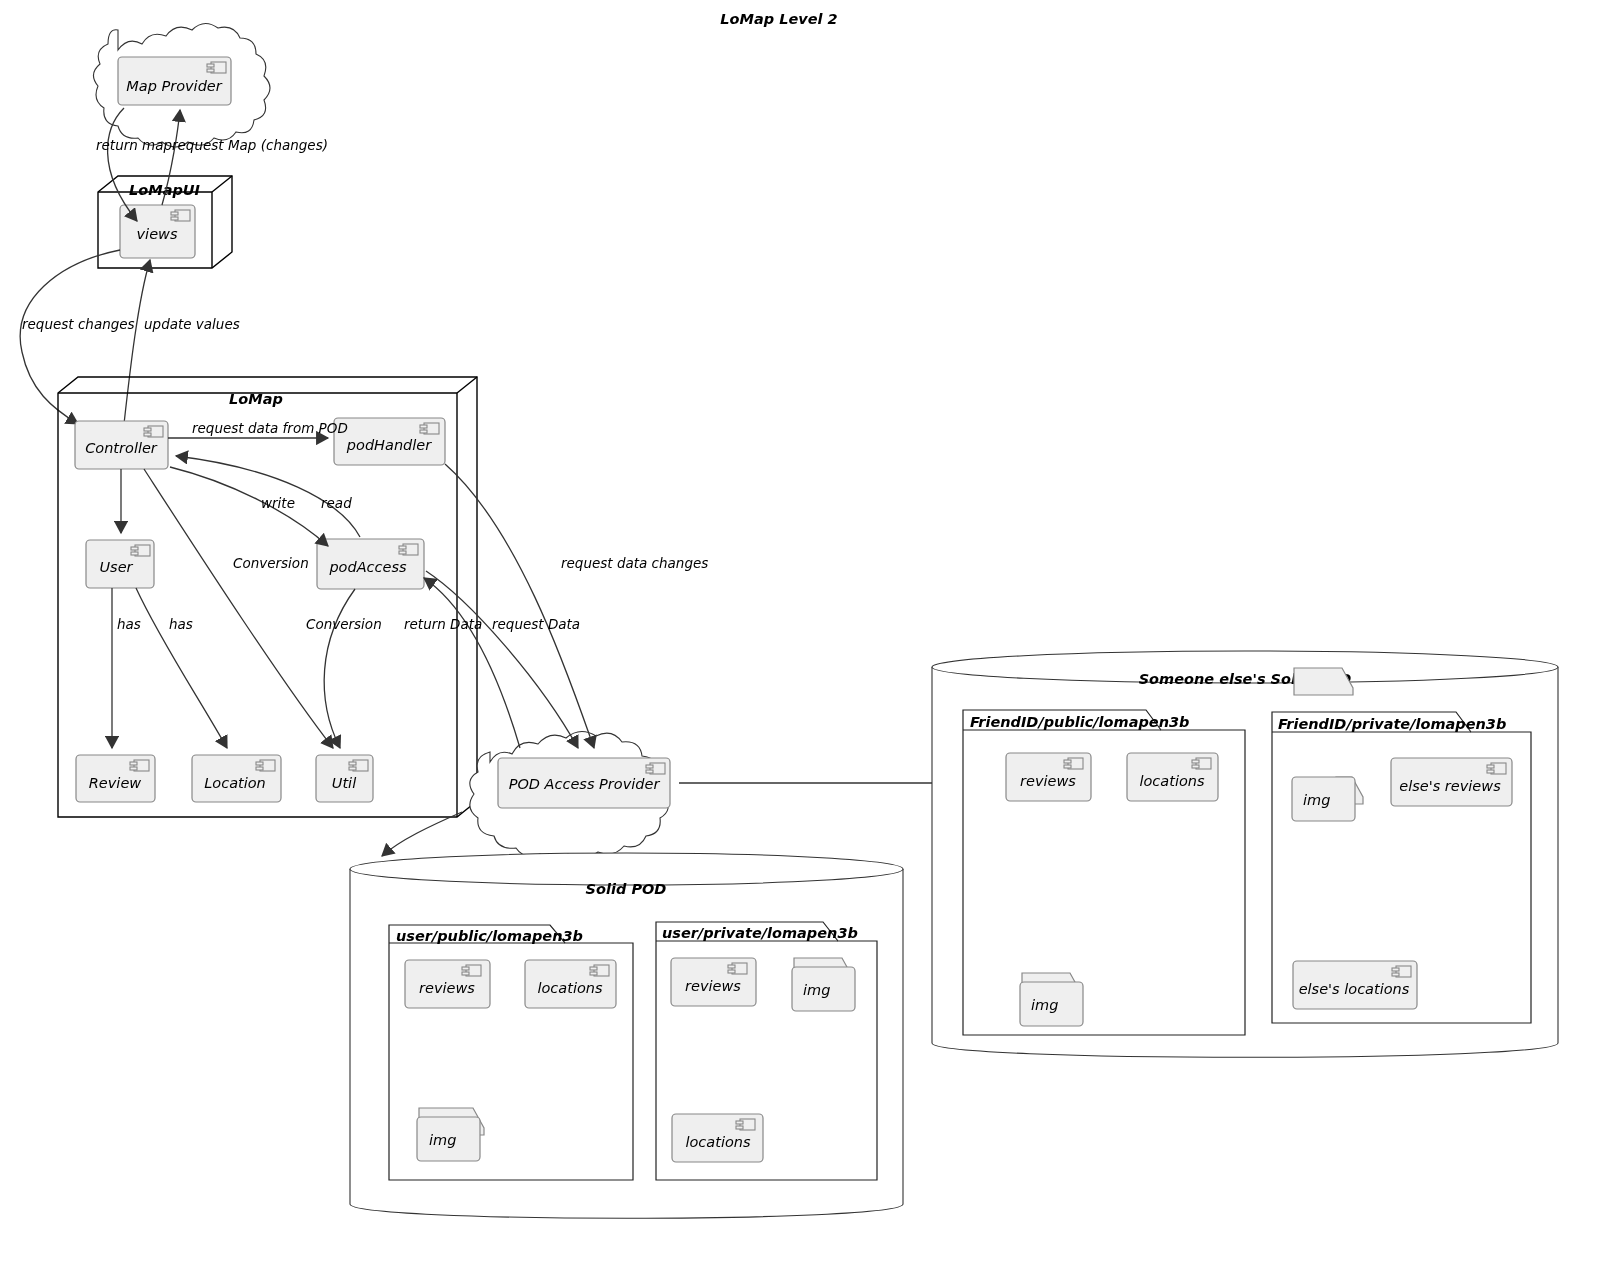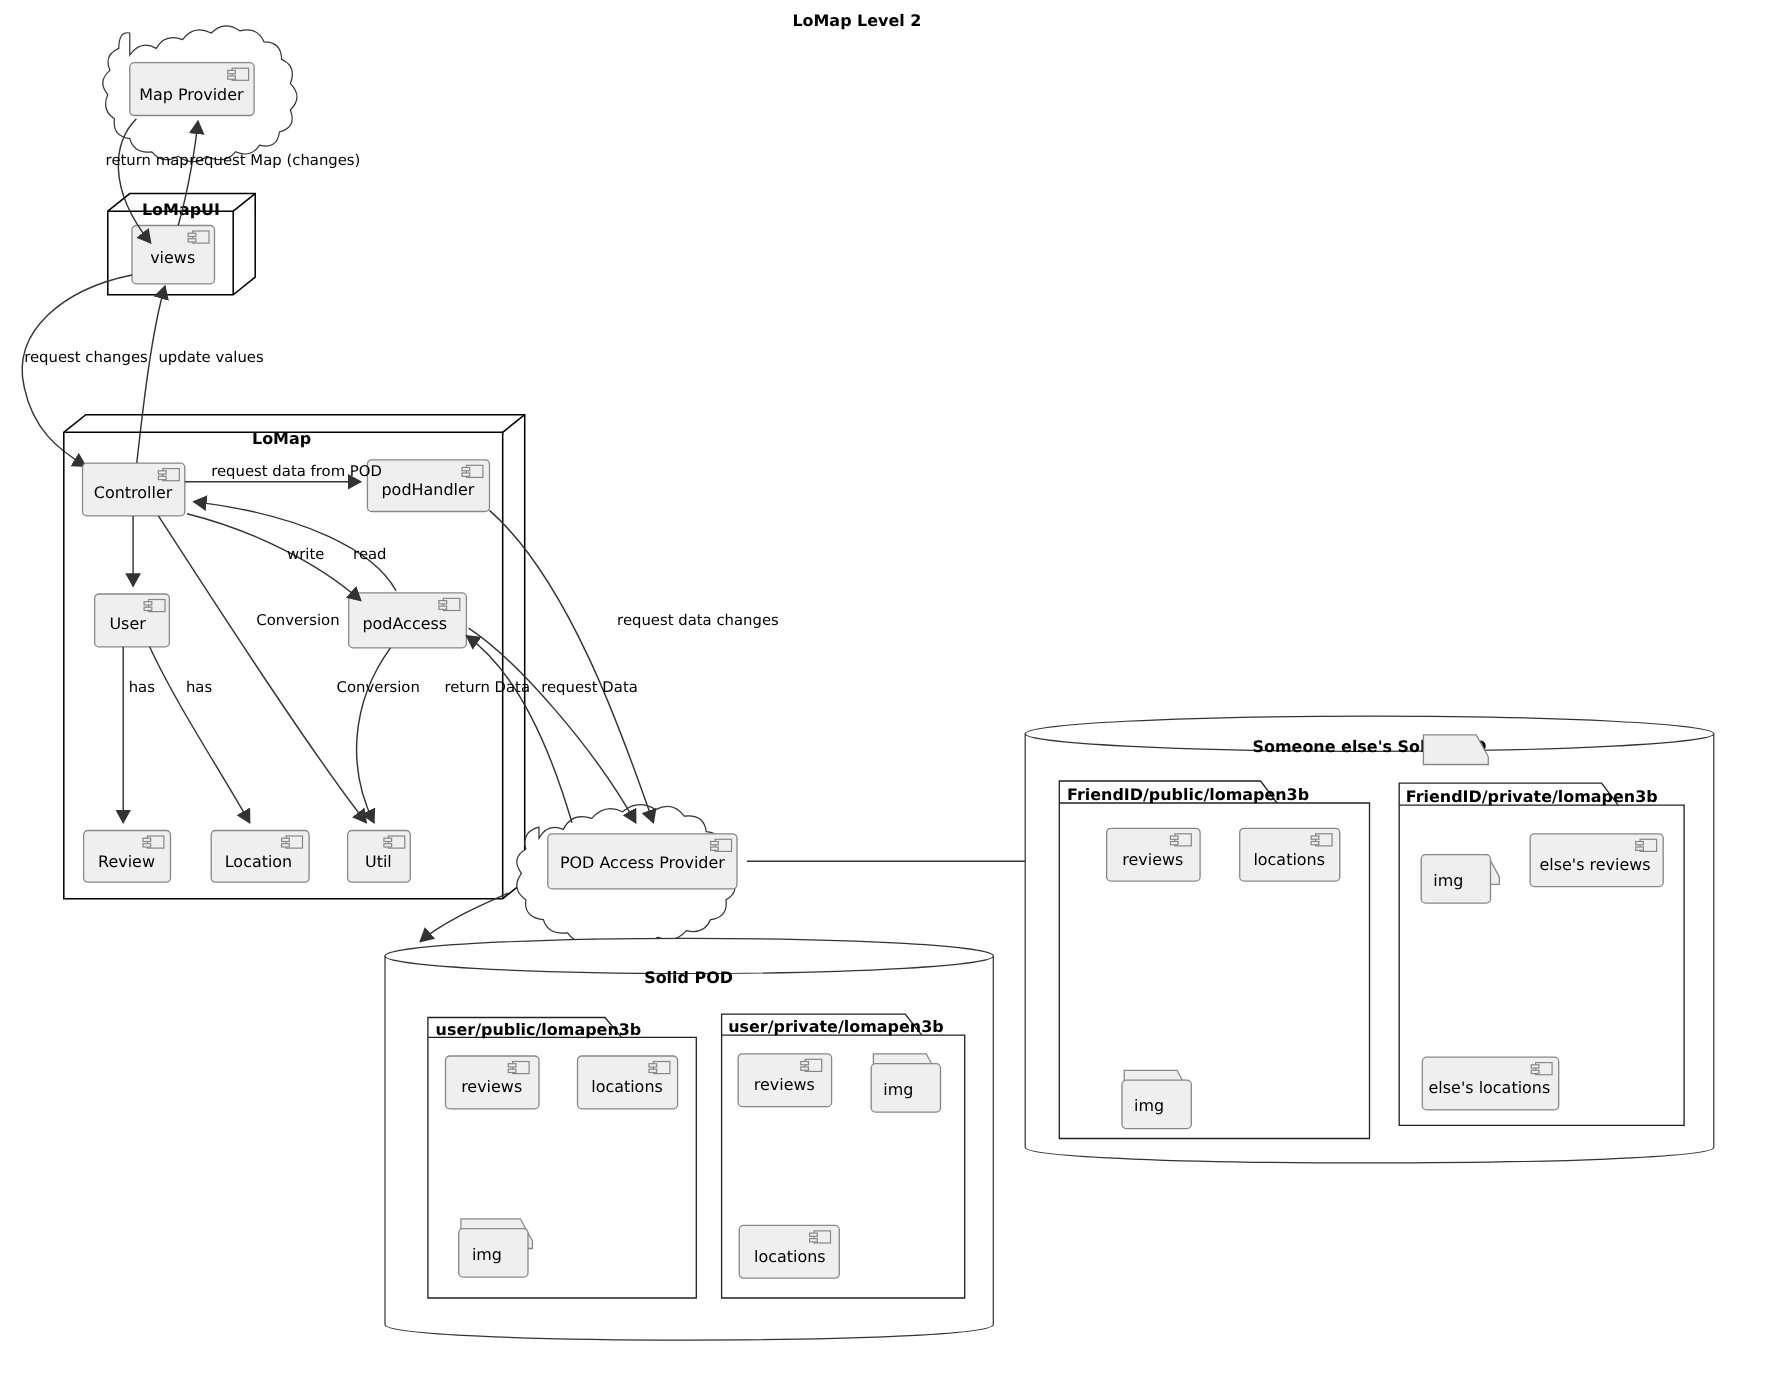--- a/index.html
+++ b/index.html
@@ -1,18 +1,18 @@
 <!DOCTYPE html>
 <html><head>
 <meta charset="utf-8">
 <style>
   html,body{margin:0;padding:0;background:#fff;}
   body{width:1622px;height:1269px;overflow:hidden;
        font-family:"DejaVu Sans","Liberation Sans",sans-serif;}
-  #stage{position:relative;width:1622px;height:1269px;}
+  #stage{position:relative;width:1622px;height:1269px;font-style:italic;}
   svg{position:absolute;left:0;top:0;width:1622px;height:1269px;}
   .comp-fill{fill:#efefef;stroke:#888888;stroke-width:1.2;}
   .node-stroke{fill:none;stroke:#000000;stroke-width:1.4;}
   .node-stroke-light{fill:none;stroke:#222222;stroke-width:1.2;}
   .cloud{fill:#ffffff;stroke:#333333;stroke-width:1.1;}
   .db{fill:#ffffff;stroke:#333333;stroke-width:1.1;}
   .edge{fill:none;stroke:#333333;stroke-width:1.3;}
   .icon{fill:#efefef;stroke:#888888;stroke-width:1.1;}
   text{font-family:"DejaVu Sans","Liberation Sans",sans-serif;fill:#000;}
   .t-comp{font-size:14.5px;text-anchor:middle;}

